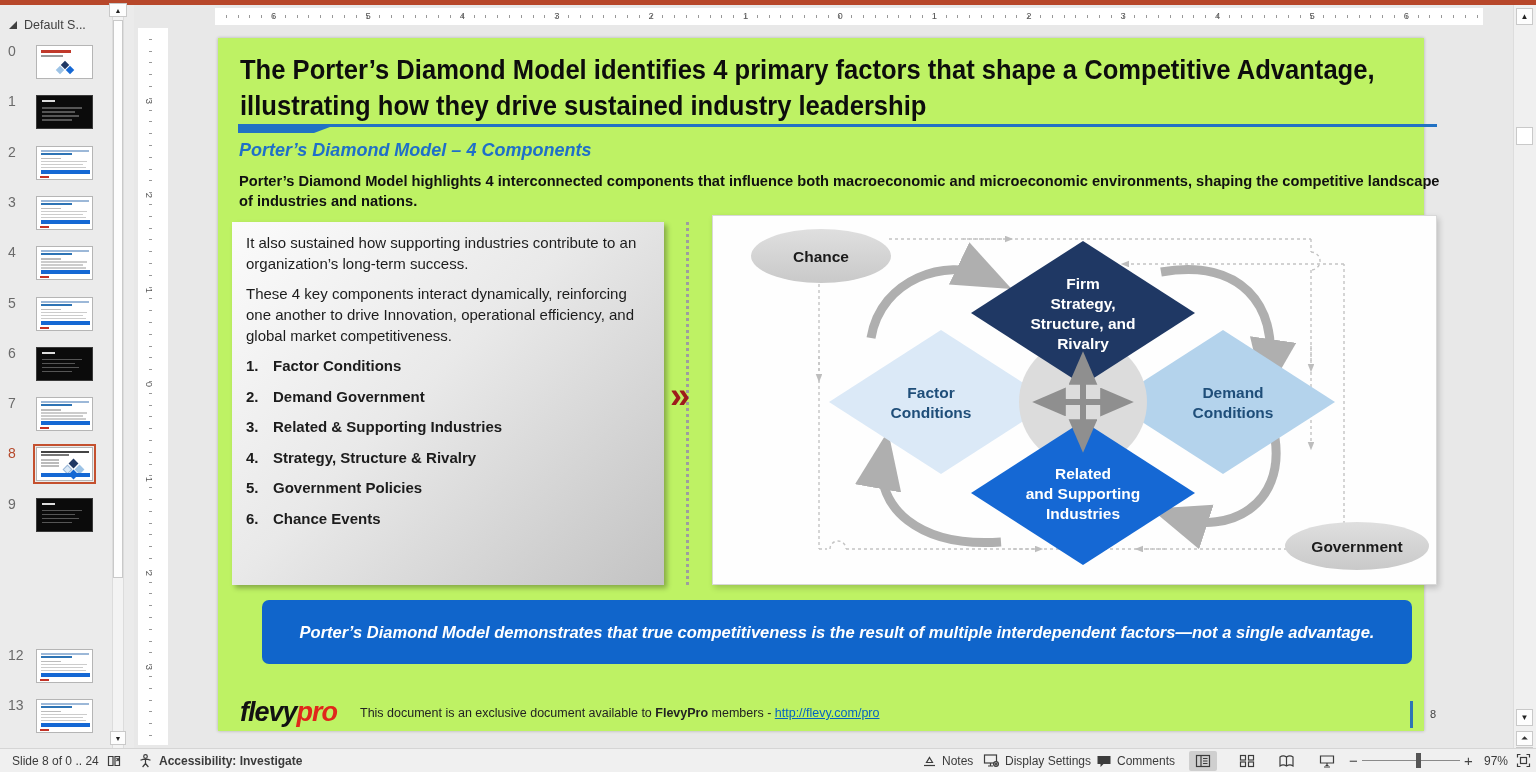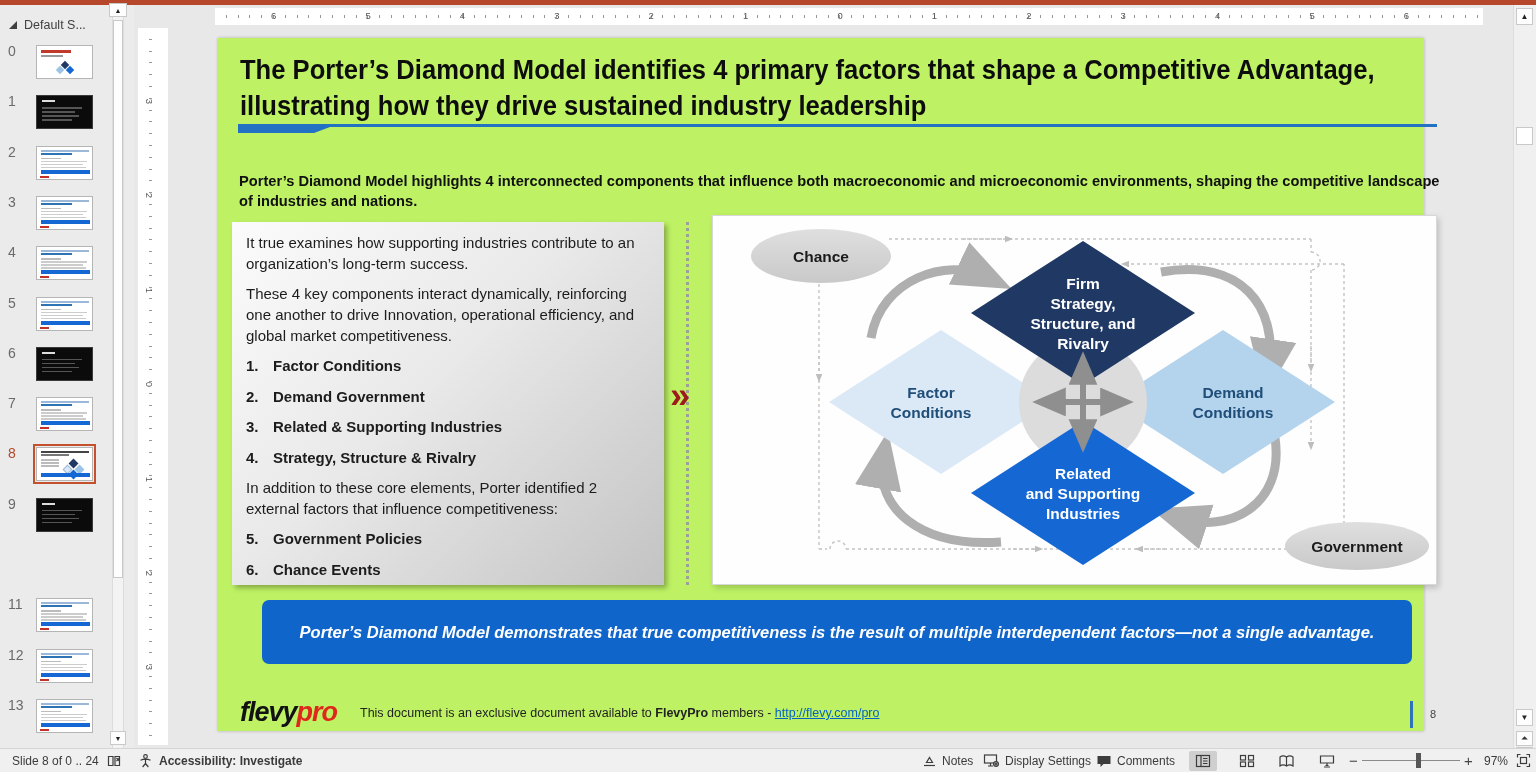--- a/index.html
+++ b/index.html
@@ -205,33 +205,20 @@
         </div>
       </div>
       <div class="slide-row" style="top: 452.7px;">
         <span class="slide-num">9</span>
         <div class="mini dark">
           <i style="top:4px;left:5px;width:13px;height:2px;background:#ddd"></i>
           <i style="top:11px;left:5px;width:40px;height:1.5px;background:#555"></i>
           <i style="top:15px;left:5px;width:33px;height:1.5px;background:#555"></i>
           <i style="top:19px;left:5px;width:37px;height:1.5px;background:#555"></i>
           <i style="top:23px;left:5px;width:30px;height:1.5px;background:#555"></i>
-        </div>
-      </div>
-      <div class="slide-row" style="top: 553.3px;">
-        <span class="slide-num">11</span>
-        <div class="mini content">
-          <i style="top:3px;left:4px;width:48px;height:2px;background:#9CB8D8"></i>
-          <i style="top:6px;left:4px;width:31px;height:2px;background:#2E74B5"></i>
-          <i style="top:11px;left:4px;width:20px;height:1.5px;background:#BBB"></i>
-          <i style="top:14px;left:4px;width:46px;height:1.5px;background:#CCC"></i>
-          <i style="top:17px;left:4px;width:42px;height:1.5px;background:#CCC"></i>
-          <i style="top:20px;left:4px;width:45px;height:1.5px;background:#CCC"></i>
-          <i style="bottom:5px;left:4px;width:49px;height:4px;background:#1568D4"></i>
-          <i style="bottom:1px;left:3px;width:9px;height:2px;background:#C23327"></i>
         </div>
       </div>
       <div class="slide-row" style="top: 603.6px;">
         <span class="slide-num">12</span>
         <div class="mini content">
           <i style="top:3px;left:4px;width:48px;height:2px;background:#9CB8D8"></i>
           <i style="top:6px;left:4px;width:31px;height:2px;background:#2E74B5"></i>
           <i style="top:11px;left:4px;width:20px;height:1.5px;background:#BBB"></i>
           <i style="top:14px;left:4px;width:46px;height:1.5px;background:#CCC"></i>
           <i style="top:17px;left:4px;width:42px;height:1.5px;background:#CCC"></i>
@@ -289,44 +276,44 @@
   </div>
 
 <div id="slide" class="abs">
 
   <div id="title" class="abs">
     <div>The Porter’s Diamond Model identifies 4 primary factors that shape a Competitive Advantage,</div>
     <div>illustrating how they drive sustained industry leadership</div>
   </div>
   <div id="hr-line" class="abs"></div>
   <div id="hr-wedge" class="abs"></div>
+  <div id="subtitle" class="abs">Porter’s Diamond Model – 4 Components</div>
   <div id="intro" class="abs">Porter’s Diamond Model highlights 4 interconnected components that influence both macroeconomic and microeconomic environments, shaping the competitive landscape of industries and nations.</div>
 
   <div id="textbox" class="abs">
-    <p>It true examines how supporting industries contribute to an organization’s long-term success.</p>
+    <p>It also sustained how supporting industries contribute to an organization’s long-term success.</p>
     <p>These 4 key components interact dynamically, reinforcing one another to drive Innovation, operational efficiency, and global market competitiveness.</p>
     <div id="items-primary">
         <div class="tb-item">
           <span class="n">1.</span>
           <span>Factor Conditions</span>
         </div>
         <div class="tb-item">
           <span class="n">2.</span>
           <span>Demand Government</span>
         </div>
         <div class="tb-item">
           <span class="n">3.</span>
           <span>Related &amp; Supporting Industries</span>
         </div>
         <div class="tb-item">
           <span class="n">4.</span>
           <span>Strategy, Structure &amp; Rivalry</span>
         </div>
       </div>
-    <p>In addition to these core elements, Porter identified 2 external factors that influence competitiveness:</p>
     <div id="items-external">
         <div class="tb-item">
           <span class="n">5.</span>
           <span>Government Policies</span>
         </div>
         <div class="tb-item">
           <span class="n">6.</span>
           <span>Chance Events</span>
         </div>
       </div>

